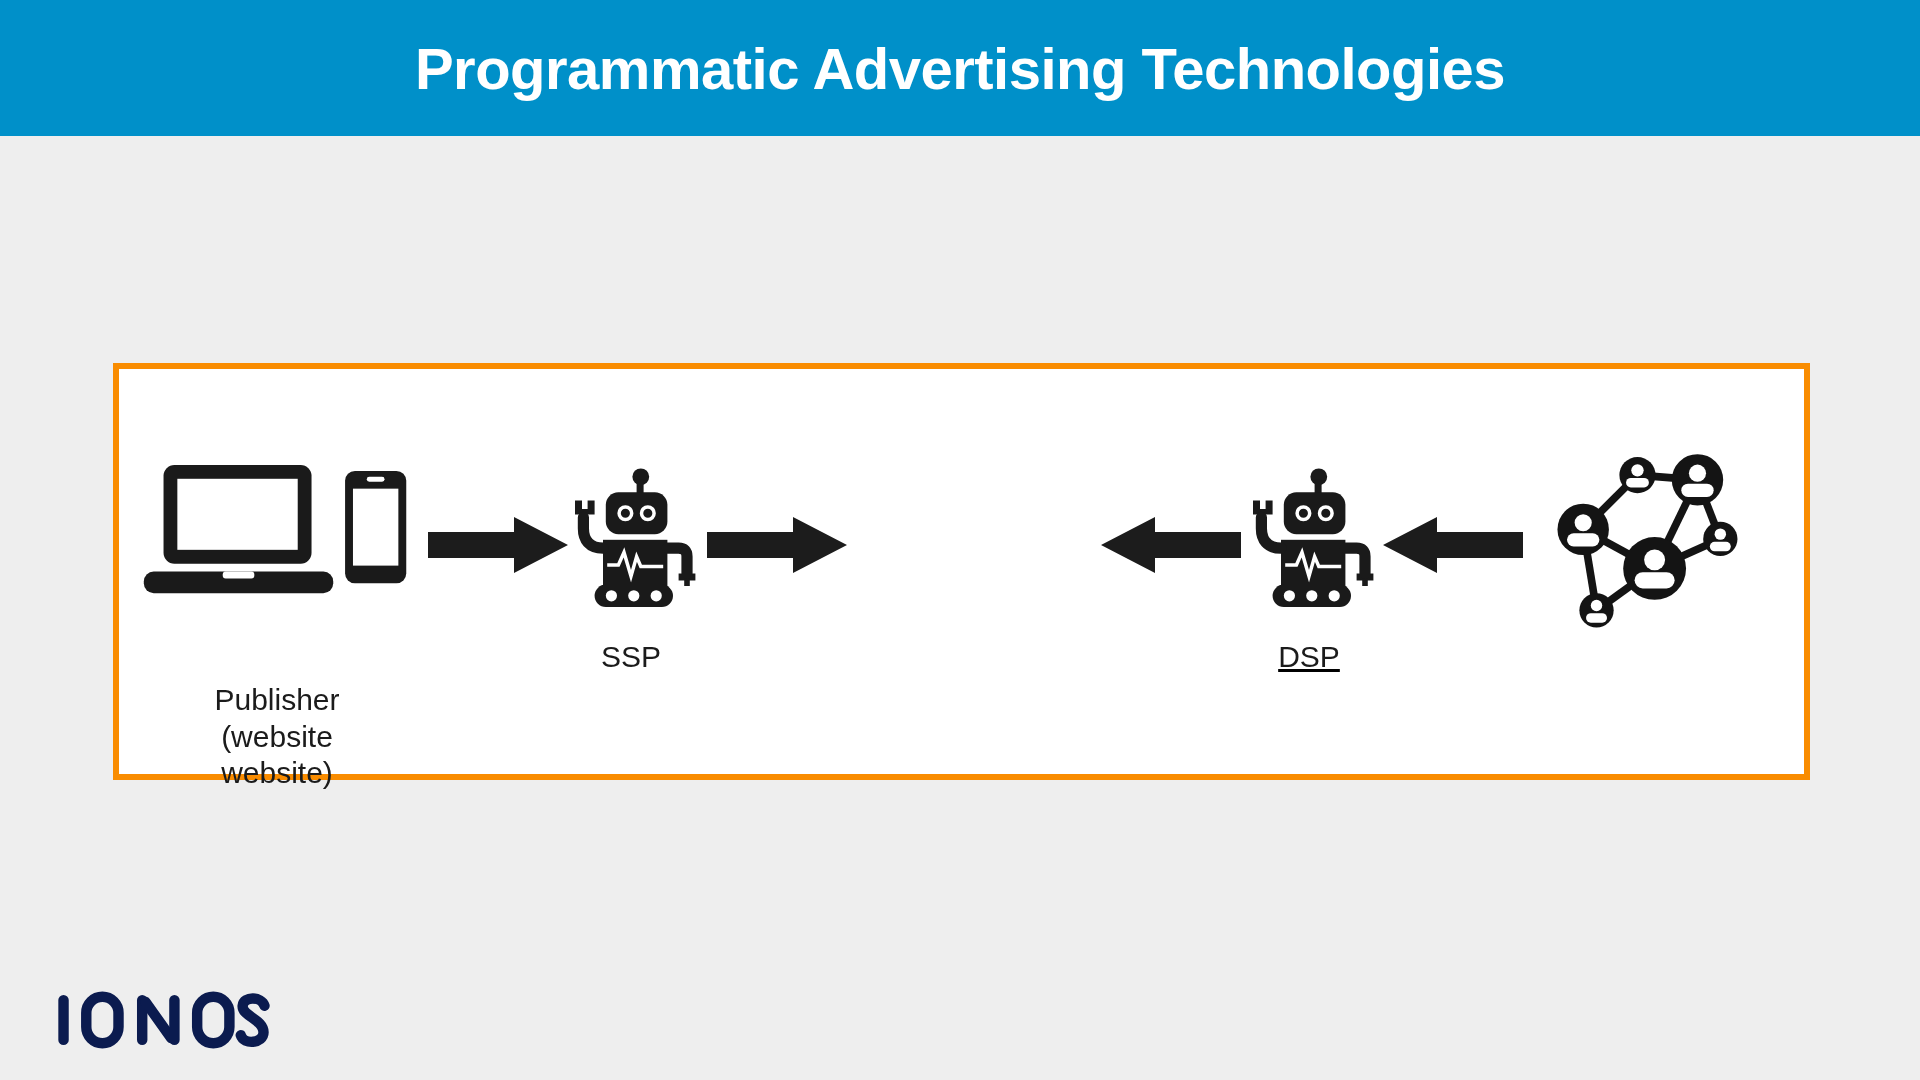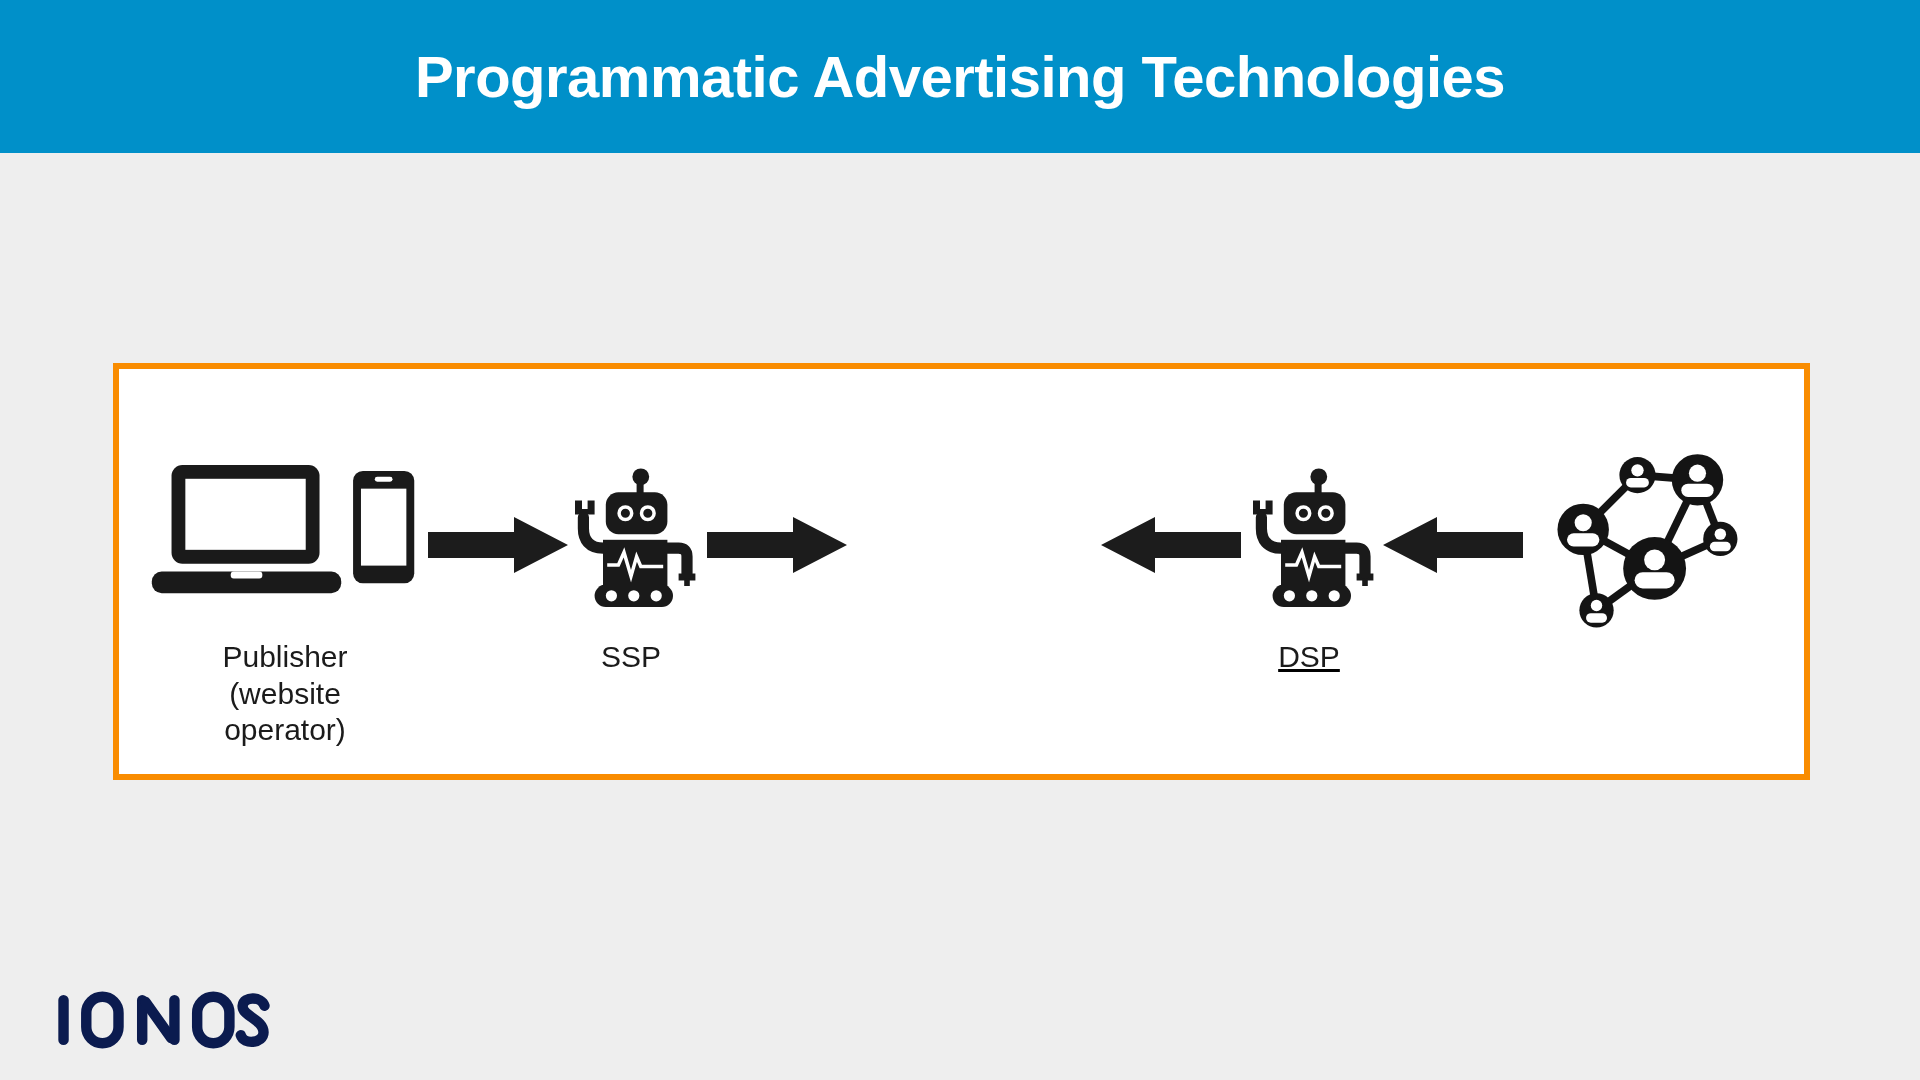--- a/index.html
+++ b/index.html
@@ -5,21 +5,21 @@
   * { margin:0; padding:0; box-sizing:border-box; }
   html,body { width:1920px; height:1080px; }
   body {
     position:relative;
     background:#EEEEEE;
     font-family:"Liberation Sans", sans-serif;
     overflow:hidden;
   }
   
   .header {
-    position:absolute; left:0; top:0; width:1920px; height:153px;
+    position:absolute; left:0; top:0; width:1920px; height:136px;
     background:#0090C9;
     display:flex; align-items:center; justify-content:center;
   }
   .header h1 {
     color:#FFFFFF; font-size:58px; font-weight:700; letter-spacing:-0.5px;
   }
   
   .diagram-box {
     position:absolute; left:113px; top:363px; width:1697px; height:417px;
     background:#FFFFFF; border:6px solid #F98C00;
@@ -47,38 +47,38 @@
 </style>
 </head>
 <body>
 
 <div class="header">
   <h1>Programmatic Advertising Technologies</h1>
 </div>
 
 <div class="diagram-box">
 
-  <div class="node" style="left:166px;">
+  <div class="node" style="left:158px;gap:43px;">
     <div class="icon-area">
       <svg width="268" height="148" viewBox="0 0 270 150" aria-hidden="true">
         <g fill="#1A1A1A">
           <rect x="20" y="2" width="150" height="100" rx="11"></rect>
           <rect x="0" y="110" width="192" height="22" rx="10"></rect>
           <rect x="204" y="8" width="62" height="114" rx="10"></rect>
         </g>
         <rect x="34" y="16" width="122" height="72" fill="#FFFFFF"></rect>
         <rect x="80" y="110" width="32" height="7" rx="3" fill="#FFFFFF"></rect>
         <rect x="212" y="26" width="46" height="78" fill="#FFFFFF"></rect>
         <rect x="226" y="14" width="18" height="5" rx="2.5" fill="#FFFFFF"></rect>
       </svg>
     </div>
     <div class="node-label">
       <span>Publisher</span>
       <span>(website</span>
-      <span>operator)</span>
+      <span>website)</span>
     </div>
   </div>
 
   <div class="arrow right" style="left:379px;">
     <svg width="140" height="56" viewBox="0 0 140 56">
         <polygon points="0,15 86,15 86,0 140,28 86,56 86,41 0,41" fill="#1C1C1C"></polygon>
       </svg>
   </div>
 
   <div class="node" style="left:512px;">

